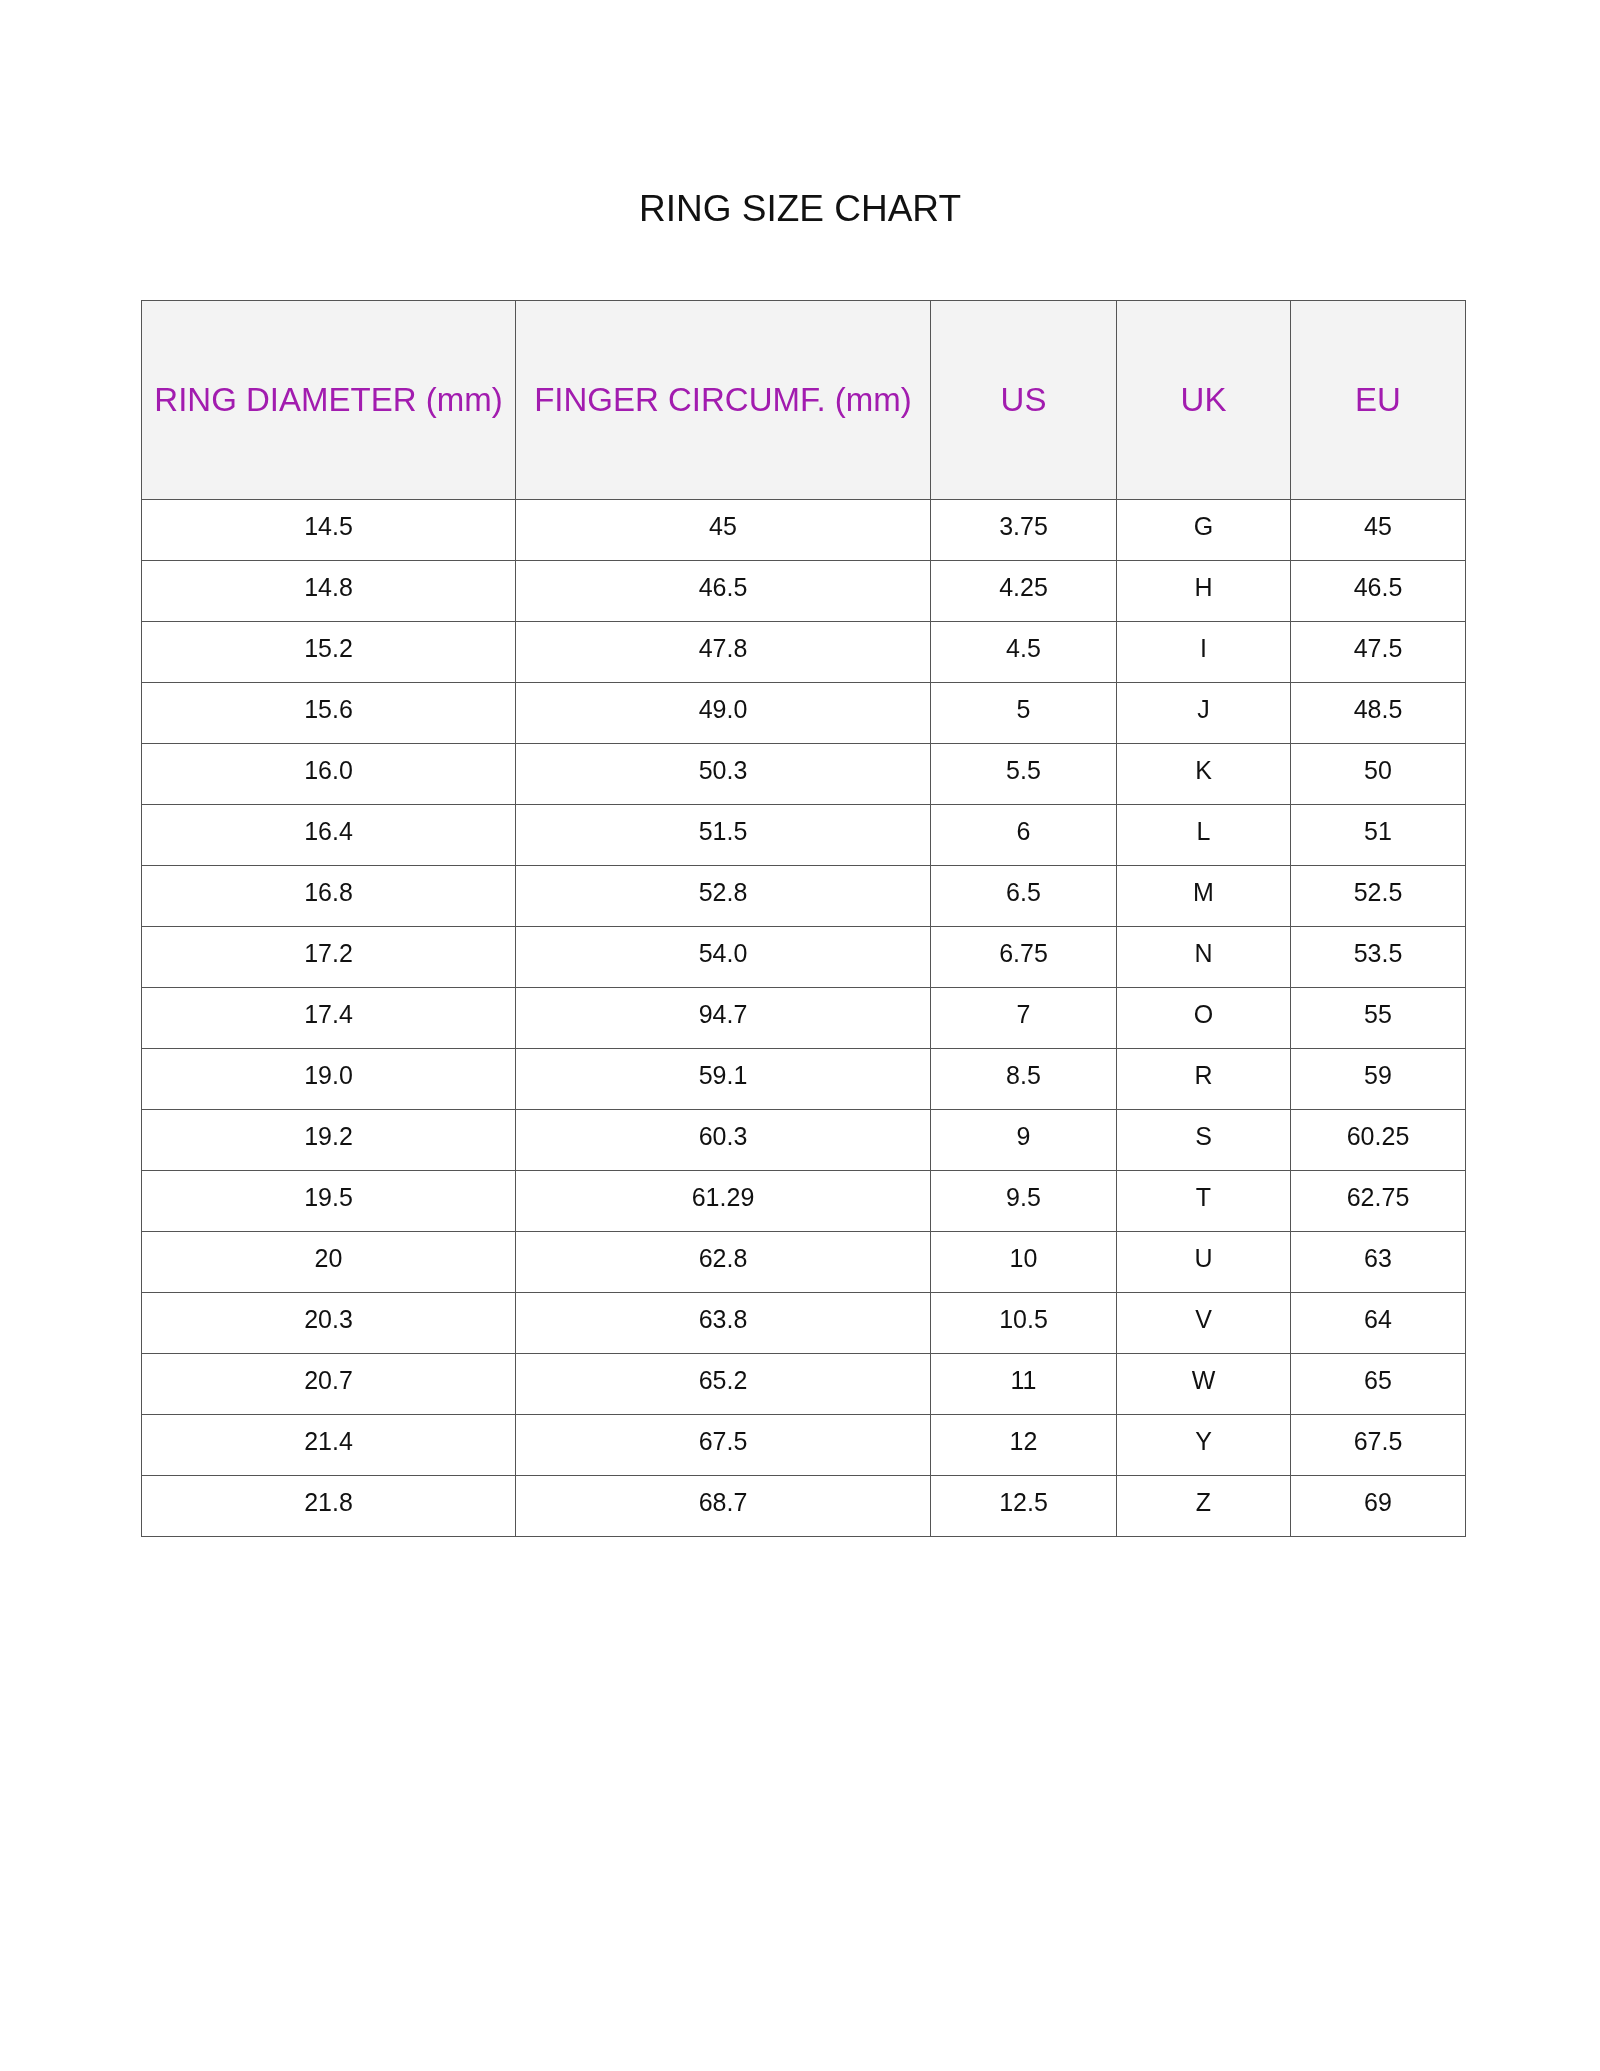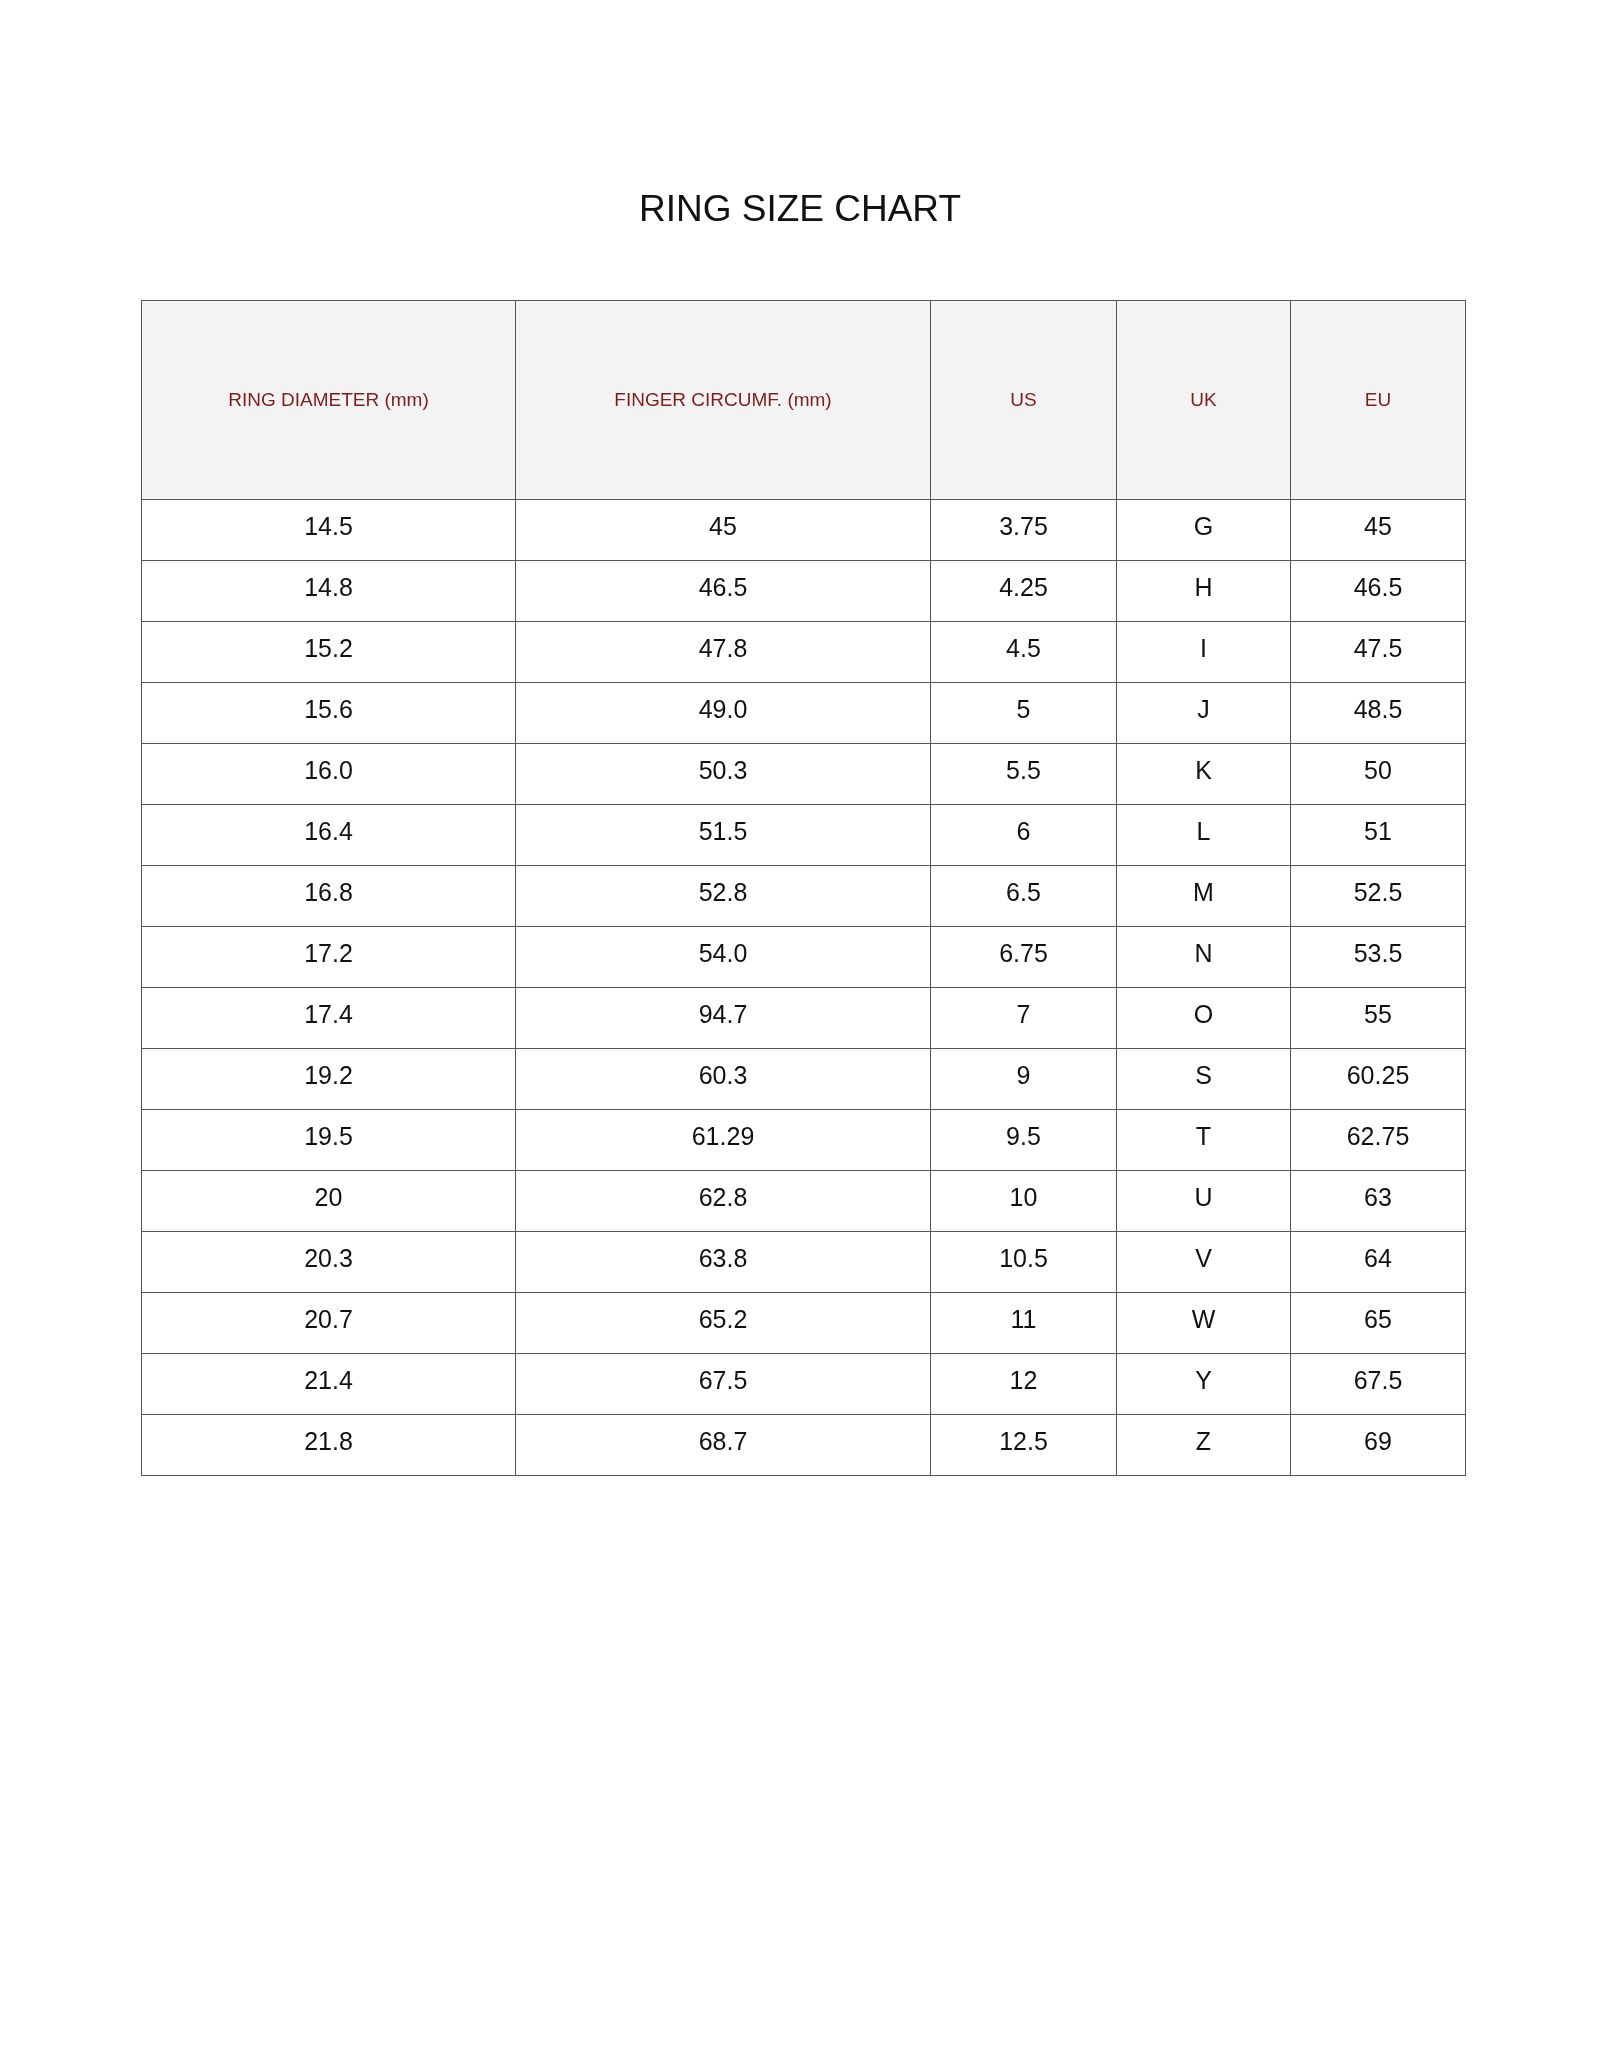--- a/index.html
+++ b/index.html
@@ -1,20 +1,20 @@
 <!DOCTYPE html>
 <html><head>
   <meta charset="utf-8">
   <style>
     html, body { margin: 0; padding: 0; background: #ffffff; }
     body { width: 1600px; height: 2071px; position: relative; font-family: "Liberation Sans", sans-serif; color: #111; }
     .title { position: absolute; top: 186px; left: 0; width: 1600px; text-align: center; font-size: 37px; line-height: 46px; color: #111; }
     table.chart { position: absolute; top: 300px; left: 141px; width: 1324px; border-collapse: collapse; table-layout: fixed; }
     table.chart th, table.chart td { border: 1.5px solid #555; text-align: center; padding: 0; }
-    table.chart th { background: #f3f3f3; height: 198px; font-weight: normal; font-size: 19px; color: #7f1d1d; vertical-align: middle; }
+    table.chart th { background: #f3f3f3; height: 198px; font-weight: normal; font-size: 33px; color: #a21caf; vertical-align: middle; }
     table.chart td { height: 61px; font-size: 25px; color: #111; vertical-align: top; padding-top: 12px; box-sizing: border-box; }
     col.c1 { width: 374px; } col.c2 { width: 415px; } col.c3 { width: 186px; } col.c4 { width: 174px; } col.c5 { width: 175px; }
   </style>
 </head>
 <body>
 
 <div class="title">RING SIZE CHART</div>
 
 <table class="chart">
   <colgroup>
@@ -91,20 +91,27 @@
         <td>53.5</td>
       </tr>
       <tr>
         <td>17.4</td>
         <td>94.7</td>
         <td>7</td>
         <td>O</td>
         <td>55</td>
       </tr>
       <tr>
+        <td>19.0</td>
+        <td>59.1</td>
+        <td>8.5</td>
+        <td>R</td>
+        <td>59</td>
+      </tr>
+      <tr>
         <td>19.2</td>
         <td>60.3</td>
         <td>9</td>
         <td>S</td>
         <td>60.25</td>
       </tr>
       <tr>
         <td>19.5</td>
         <td>61.29</td>
         <td>9.5</td>

